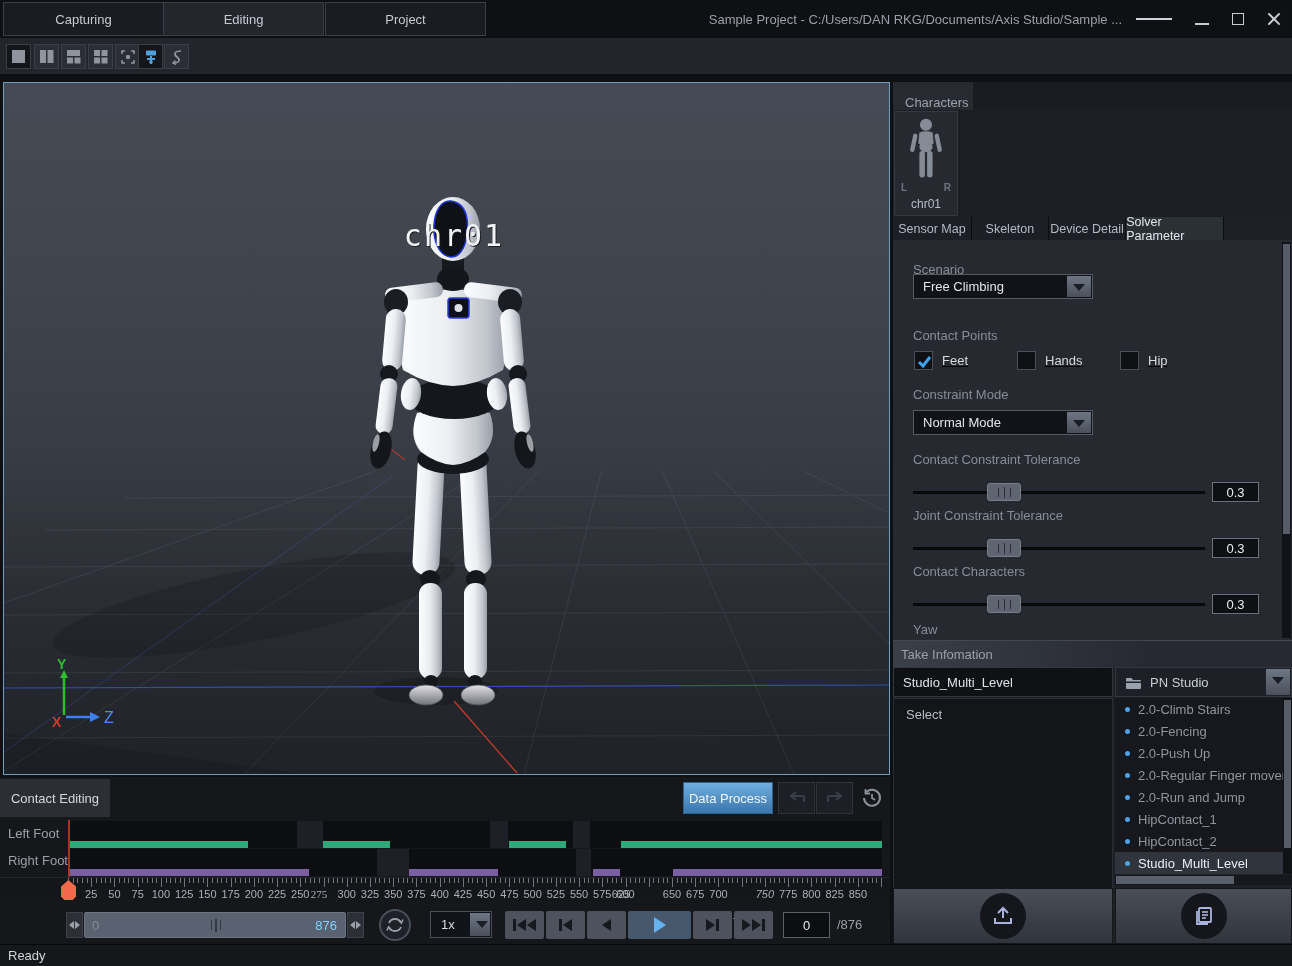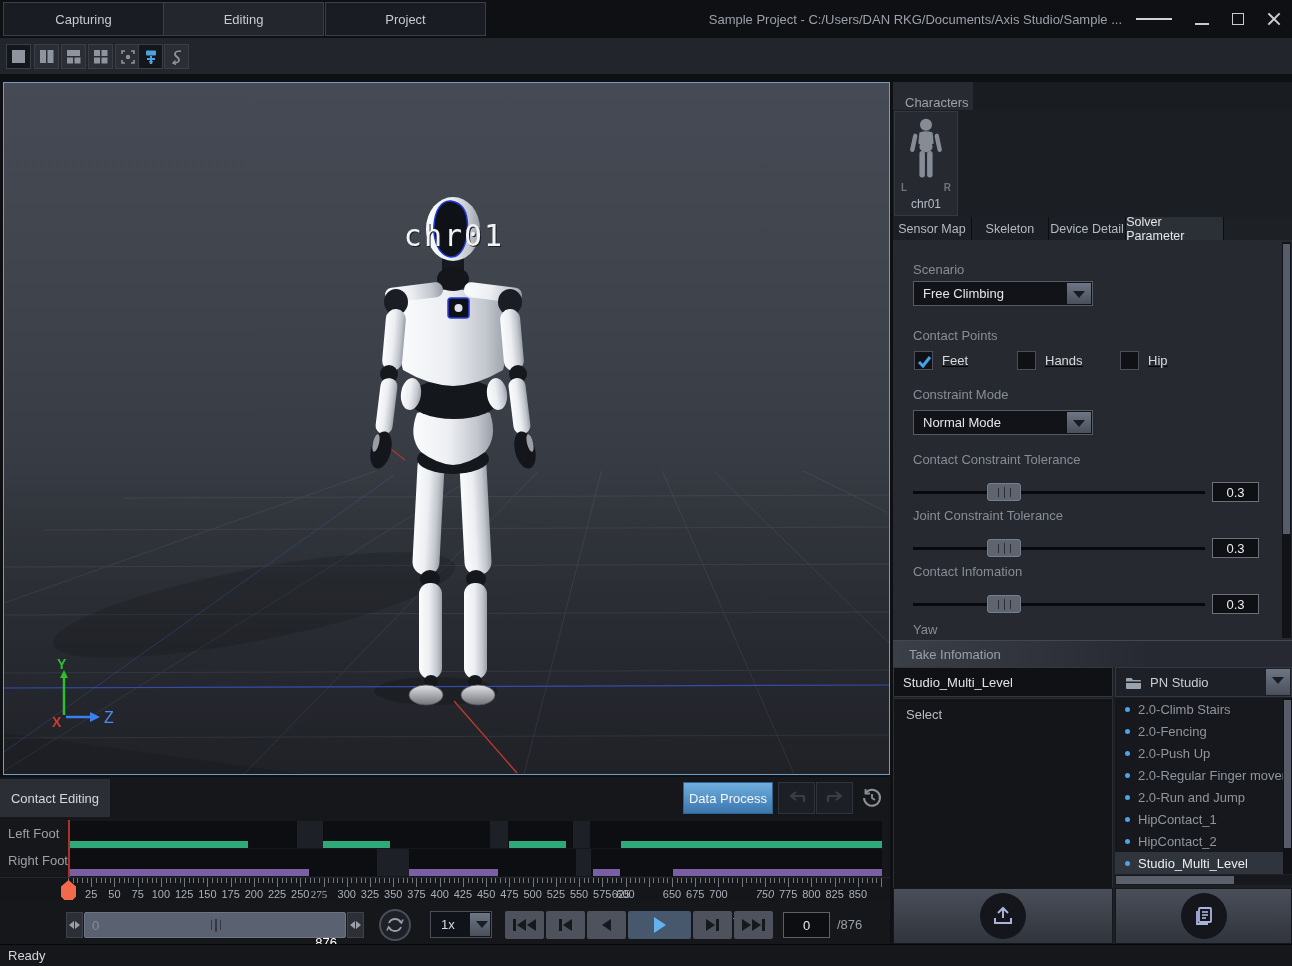--- a/index.html
+++ b/index.html
@@ -73,21 +73,21 @@
   .sl-handle { position:absolute; top:-8px; width:34px; height:18px; background:#5f6570;
     border:1px solid #787e89; border-radius:3px; }
   .sl-handle i { position:absolute; top:4px; width:1.5px; height:9px; background:#2b2e35; }
   .sl-value { position:absolute; left:319px; top:30px; width:47px; height:20px; background:#0e1014;
     border:1px solid #6a6f78; color:#e8eaed; font-size:13px; text-align:center; line-height:19px; }
   #solver-scroll { position:absolute; right:1px; top:2px; width:9px; height:396px; background:#111318; }
   #solver-thumb { position:absolute; left:1px; top:2px; width:7px; height:290px; background:#565c68; }
 
   #take-header { position:absolute; left:0; top:558px; width:399px; height:27px;
     background:linear-gradient(90deg,#3b3f47,#262931 65%); color:#9aa0a9; font-size:13px;
-    display:flex; align-items:center; padding-left:16px; border-top:1px solid #43474f; }
+    display:flex; align-items:center; padding-left:8px; border-top:1px solid #43474f; }
   #take-name { position:absolute; left:0; top:585px; width:220px; height:30px; background:#0f1115;
     border:1px solid #34373e; color:#dfe3e8; font-size:13px; padding-left:9px;
     font-family:"Liberation Sans", sans-serif; }
   #take-dd { position:absolute; left:222px; top:585px; width:177px; height:30px; background:#1d2026;
     border:1px solid #34373e; }
   #take-dd .dd-text { left:34px; top:7px; color:#c9ced5; font-size:13px; }
   #take-dd .dd-arrow { width:24px; }
   #select-box { position:absolute; left:0; top:616px; width:220px; height:192px; background:#131519;
     border:1px solid #2a2d33; }
   #select-label { position:absolute; left:12px; top:8px; color:#b9bec6; font-size:13px; }
@@ -359,21 +359,21 @@
   </div>
   <div id="ptabs">
     <div class="ptab" style="width:95px">Sensor Map</div>
     <div class="ptab" style="width:93px">Skeleton</div>
     <div class="ptab" style="width:93px">Device Detail</div>
     <div class="ptab active" style="width:118px">Solver Parameter</div>
   </div>
 
   <div id="solver">
     <div class="sec-label" style="top:22px">Scenario</div>
-    <div class="dropdown" style="top:41px">
+    <div class="dropdown" style="top:34px">
       <span class="dd-text">Free Climbing</span>
       <div class="dd-arrow"></div>
     </div>
     <div class="sec-label" style="top:88px">Contact Points</div>
 
     <div class="cp" style="left:21px">
       <div class="cb-box checked">
           <svg class="cb-check" width="17" height="17">
             <polyline points="3,9 7,13 14,4" fill="none" stroke="#41a3ec" stroke-width="3"></polyline>
           </svg>
@@ -411,21 +411,21 @@
       <div class="sl-track">
           <div class="sl-handle" style="left: calc(31% - 17px);">
             <i style="left:10px"></i>
             <i style="left:16px;height:11px;top:3px"></i>
             <i style="left:22px"></i>
           </div>
         </div>
       <div class="sl-value">0.3</div>
     </div>
     <div class="slider-row" style="top:324px">
-      <div class="sl-label">Contact Infomation</div>
+      <div class="sl-label">Contact Characters</div>
       <div class="sl-track">
           <div class="sl-handle" style="left: calc(31% - 17px);">
             <i style="left:10px"></i>
             <i style="left:16px;height:11px;top:3px"></i>
             <i style="left:22px"></i>
           </div>
         </div>
       <div class="sl-value">0.3</div>
     </div>
     <div class="sec-label" style="top:382px">Yaw</div>
@@ -780,21 +780,21 @@
         <div class="stri-l"></div>
         <div class="stri-r"></div>
       </div>
     <div id="range-bar">
       <span style="position:absolute;left:7px;top:5px">0</span>
       <div id="range-grip">
           <i></i>
           <i></i>
           <i></i>
         </div>
-      <span style="position:absolute;right:8px;top:22px;color:#ffffff">876</span>
+      <span style="position:absolute;right:8px;top:5px;color:#7dd3fc">876</span>
     </div>
     <div class="stepper" style="left:347px">
         <div class="stri-l"></div>
         <div class="stri-r"></div>
       </div>
     <div id="loop-btn">
       <svg width="20" height="20" viewBox="0 0 20 20" fill="none" stroke="#9aa0a8" stroke-width="1.8">
         <path d="M4,8 A6.5,6.5 0 0 1 16,8"></path>
           <path d="M16,12 A6.5,6.5 0 0 1 4,12"></path>
         <path d="M14,5 L16.5,8 L18,4.5" stroke-width="1.5"></path>

